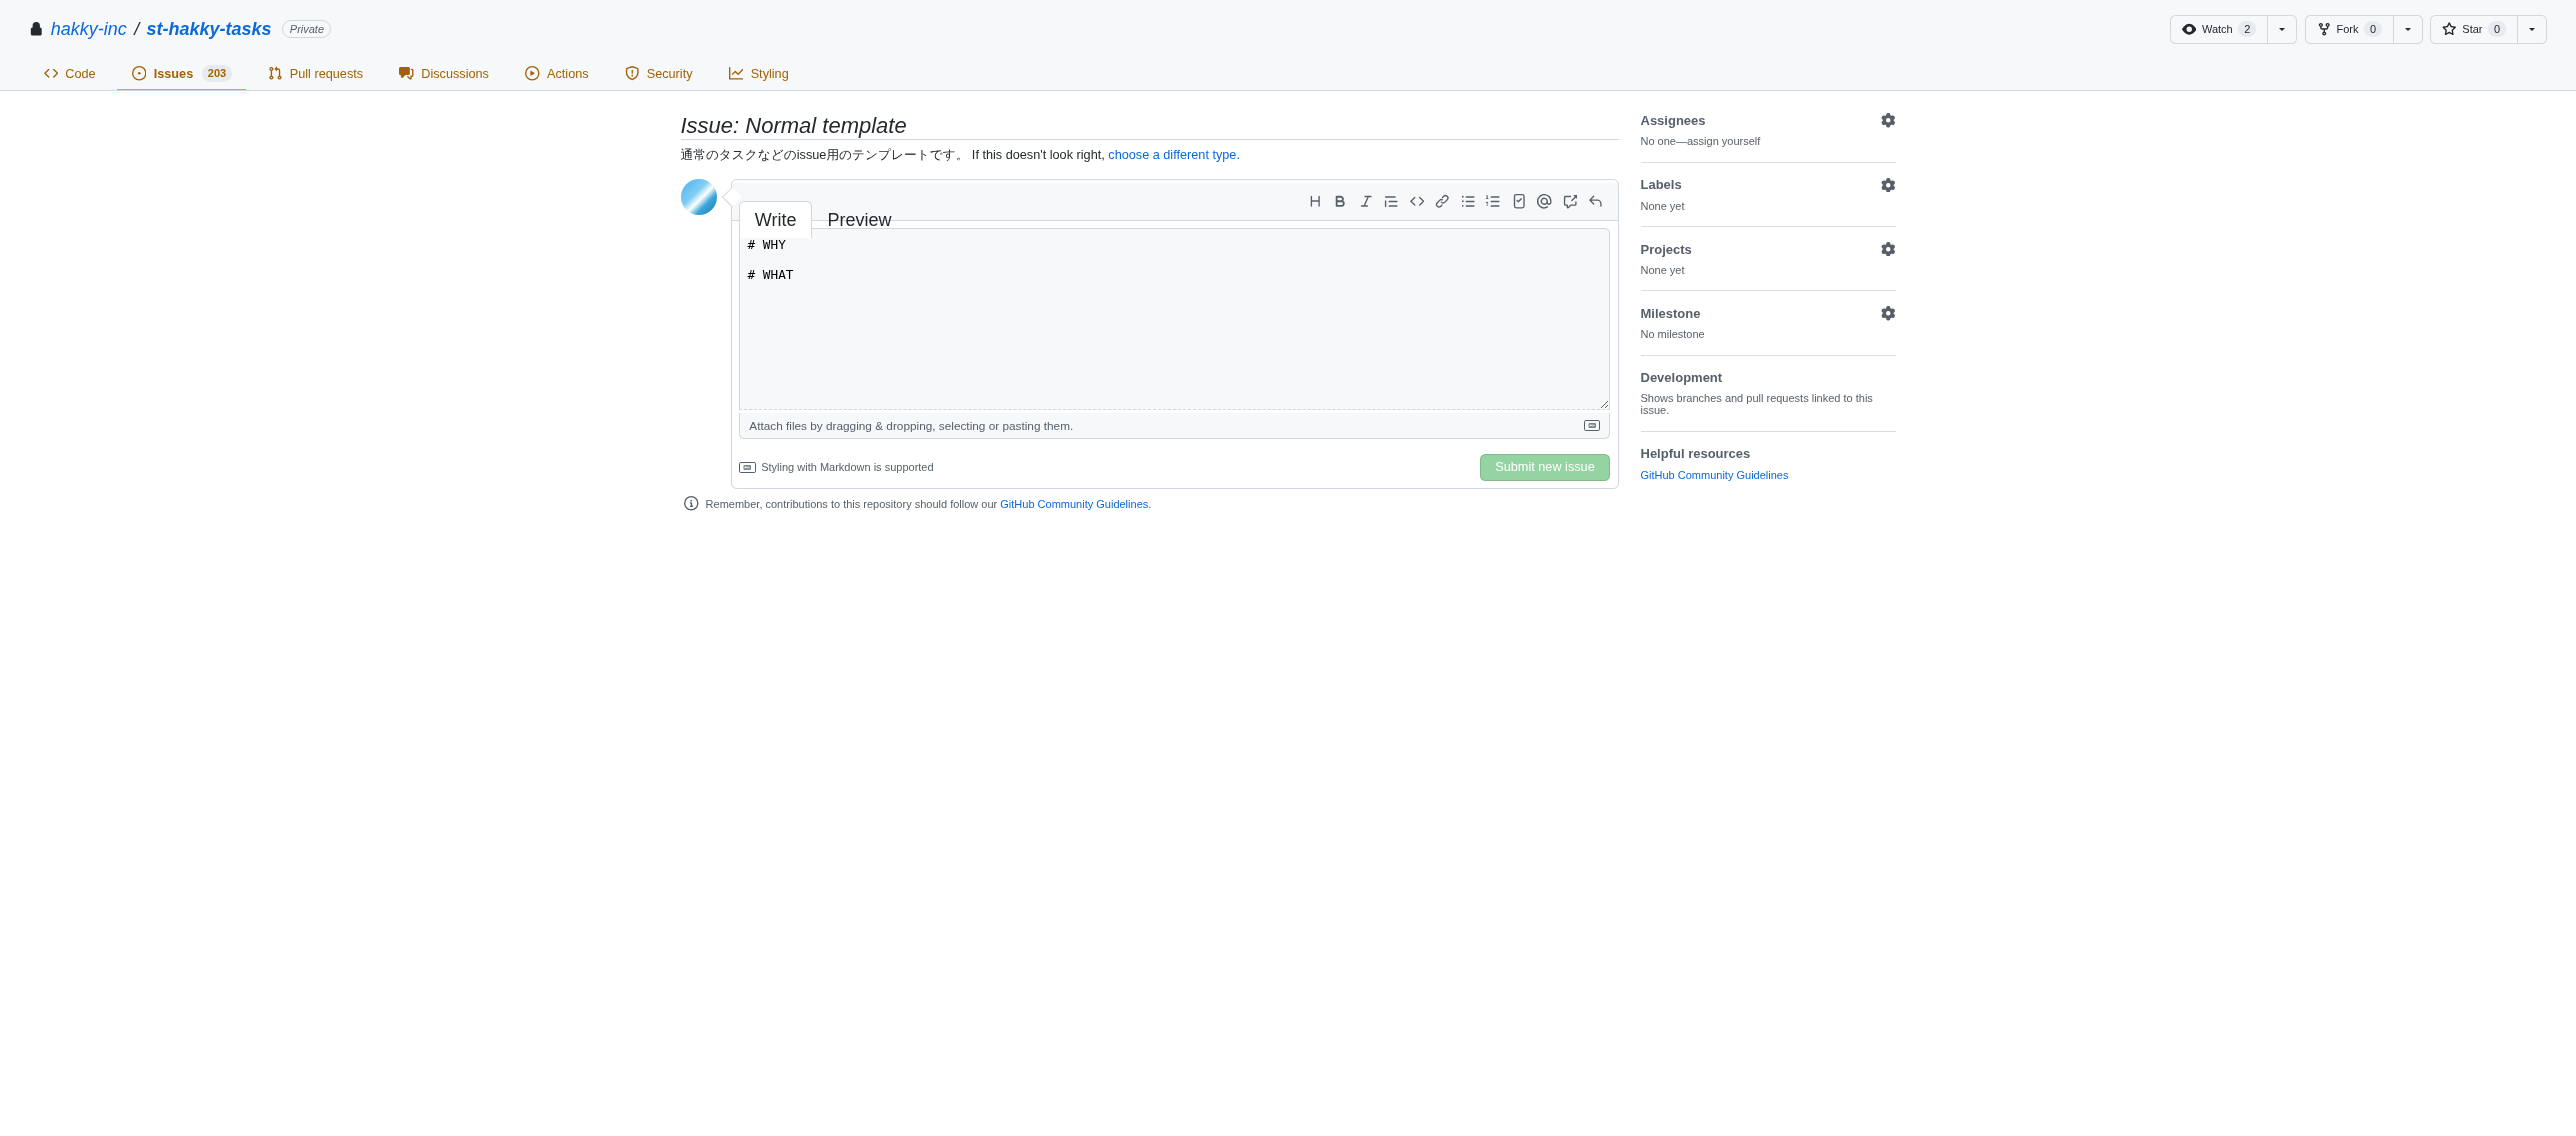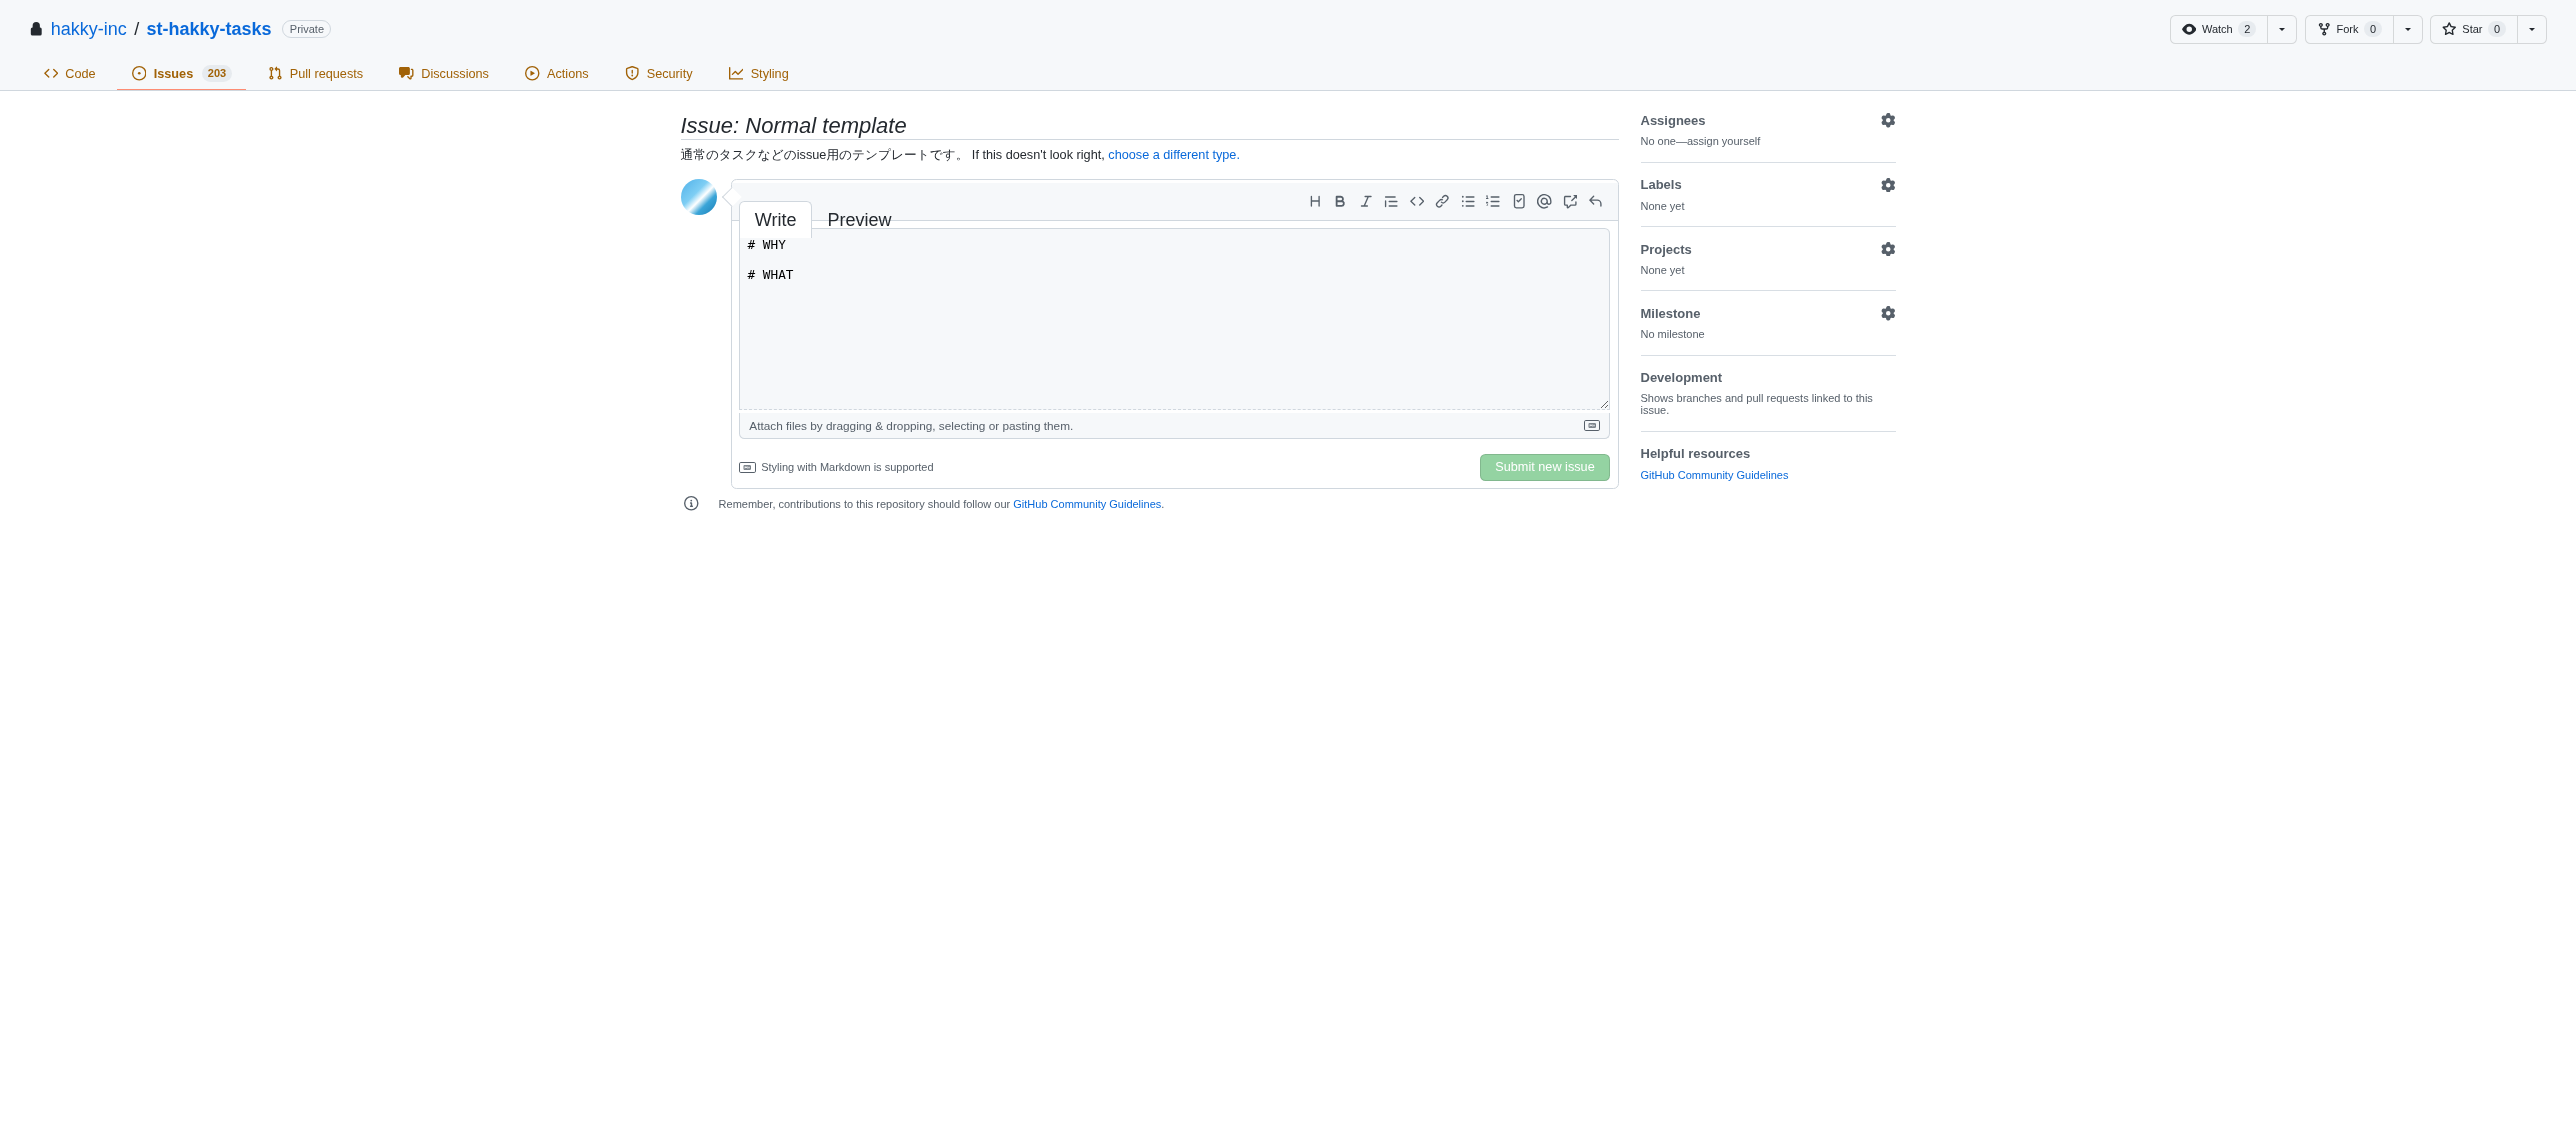--- a/index.html
+++ b/index.html
@@ -1,21 +1,21 @@
 <!DOCTYPE html>
 <html style="font-size:14.5px"><head>
 <meta charset="utf-8">
 <style>
 * { box-sizing: border-box; margin: 0; padding: 0; }
 body { font-family: -apple-system, BlinkMacSystemFont, "Segoe UI", Helvetica, Arial, sans-serif; font-size: 12.7px; color: #24292f; background: #ffffff; }
 a { color: #0969da; text-decoration: none; }
 
 .repo-header { padding: 14.5px 29px 0; background: #f6f8fa; border-bottom: 0.9px solid #d0d7de; }
 .repo-title-row { display: flex; align-items: center; justify-content: space-between; margin-bottom: 14.5px; }
-.repo-title-left { display: flex; align-items: center; gap: 7.3px; font-size: 18px; }
+.repo-title-left { display: flex; align-items: center; gap: 7.3px; font-size: 18px; font-style: italic; }
 .repo-title-left .slash { color: #24292f; }
 .repo-title-left .label { display: inline-block; font-size: 11px; color: #57606a; border: 0.9px solid #d0d7de; border-radius: 2em; padding: 0 6.4px; line-height: 16.4px; margin-left: 3.6px; }
 
 .repo-actions { display: flex; gap: 7.3px; }
 .btn-group { display: inline-flex; }
 .btn { display: inline-flex; align-items: center; gap: 5.5px; background: #f6f8fa; border: 0.9px solid rgba(27,31,36,0.15); border-radius: 5.5px; padding: 4.5px 11px; font-size: 11px; font-weight: 500; color: #24292f; cursor: pointer; line-height: 18px; }
 .btn-group .btn { border-radius: 0; }
 .btn-group .btn:first-child { border-top-left-radius: 5.5px; border-bottom-left-radius: 5.5px; }
 .btn-group .btn:last-child { border-top-right-radius: 5.5px; border-bottom-right-radius: 5.5px; border-left: 0; }
 .counter { background: rgba(175,184,193,0.2); border-radius: 2em; padding: 0 5.5px; font-size: 11px; min-width: 18px; text-align: center; line-height: 16.4px; }
@@ -49,21 +49,21 @@
 .toolbar-icon { width: 14.5px; height: 14.5px; cursor: pointer; color: #57606a; }
 
 .body-area { padding: 7.3px; }
 .body-textarea { width: 100%; min-height: 182px; padding: 7.3px; font-family: ui-monospace, SFMono-Regular, Menlo, monospace; font-size: 12.7px; border: 0.9px solid #d0d7de; border-radius: 5.5px 5.5px 0 0; background: #f6f8fa; resize: vertical; border-bottom: 0.9px dashed #d0d7de; }
 .attach-hint { border: 0.9px solid #d0d7de; border-top: none; border-radius: 0 0 5.5px 5.5px; padding: 5.5px 9px; font-size: 11.8px; color: #57606a; background: #f6f8fa; display: flex; justify-content: space-between; align-items: center; }
 
 .compose-footer { display: flex; justify-content: space-between; align-items: center; padding: 7.3px; }
 .markdown-hint { display: flex; align-items: center; gap: 5.5px; font-size: 11px; color: #57606a; }
 .submit-btn { background: #94d3a2; color: #ffffff; border: 0.9px solid rgba(27,31,36,0.15); border-radius: 5.5px; padding: 5.5px 14.5px; font-size: 12.7px; font-weight: 500; cursor: pointer; }
 
-.contrib-note { display: flex; align-items: center; gap: 20px; font-size: 11px; color: #57606a; margin-top: 7.3px; padding-left: 3.6px; }
+.contrib-note { display: flex; align-items: center; gap: 7px; font-size: 11px; color: #57606a; margin-top: 7.3px; padding-left: 3.6px; }
 
 .sidebar-block { border-bottom: 0.9px solid #d8dee4; padding: 14.5px 0; }
 .sidebar-block:first-child { padding-top: 0; }
 .sidebar-header { display: flex; justify-content: space-between; align-items: center; font-size: 13px; font-weight: 600; color: #57606a; margin-bottom: 7.3px; }
 .sidebar-header .gear { cursor: pointer; }
 .sidebar-value { font-size: 11px; color: #57606a; }
 
 .icon-svg { width: 14.5px; height: 14.5px; fill: currentColor; vertical-align: text-bottom; }
 .icon-svg-sm { width: 12.7px; height: 12.7px; fill: currentColor; }
 .caret { width: 0; height: 0; border-left: 3.6px solid transparent; border-right: 3.6px solid transparent; border-top: 3.6px solid currentColor; display: inline-block; }

